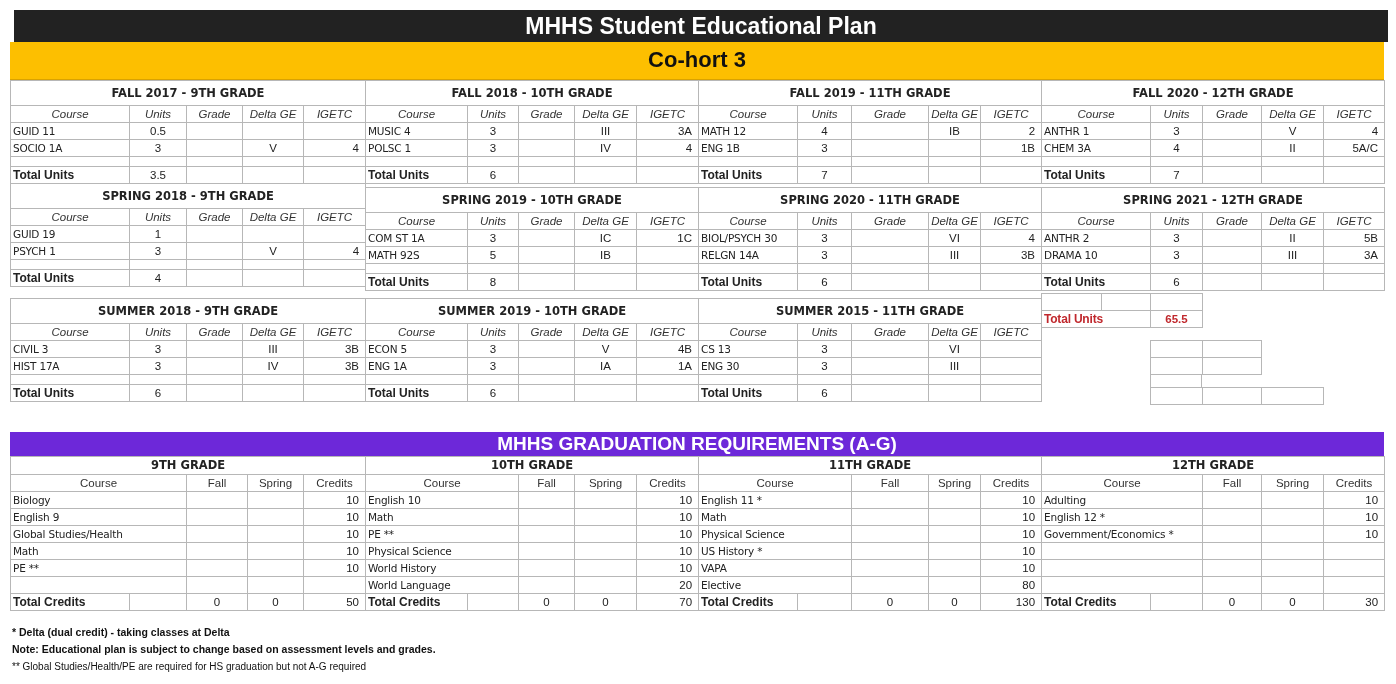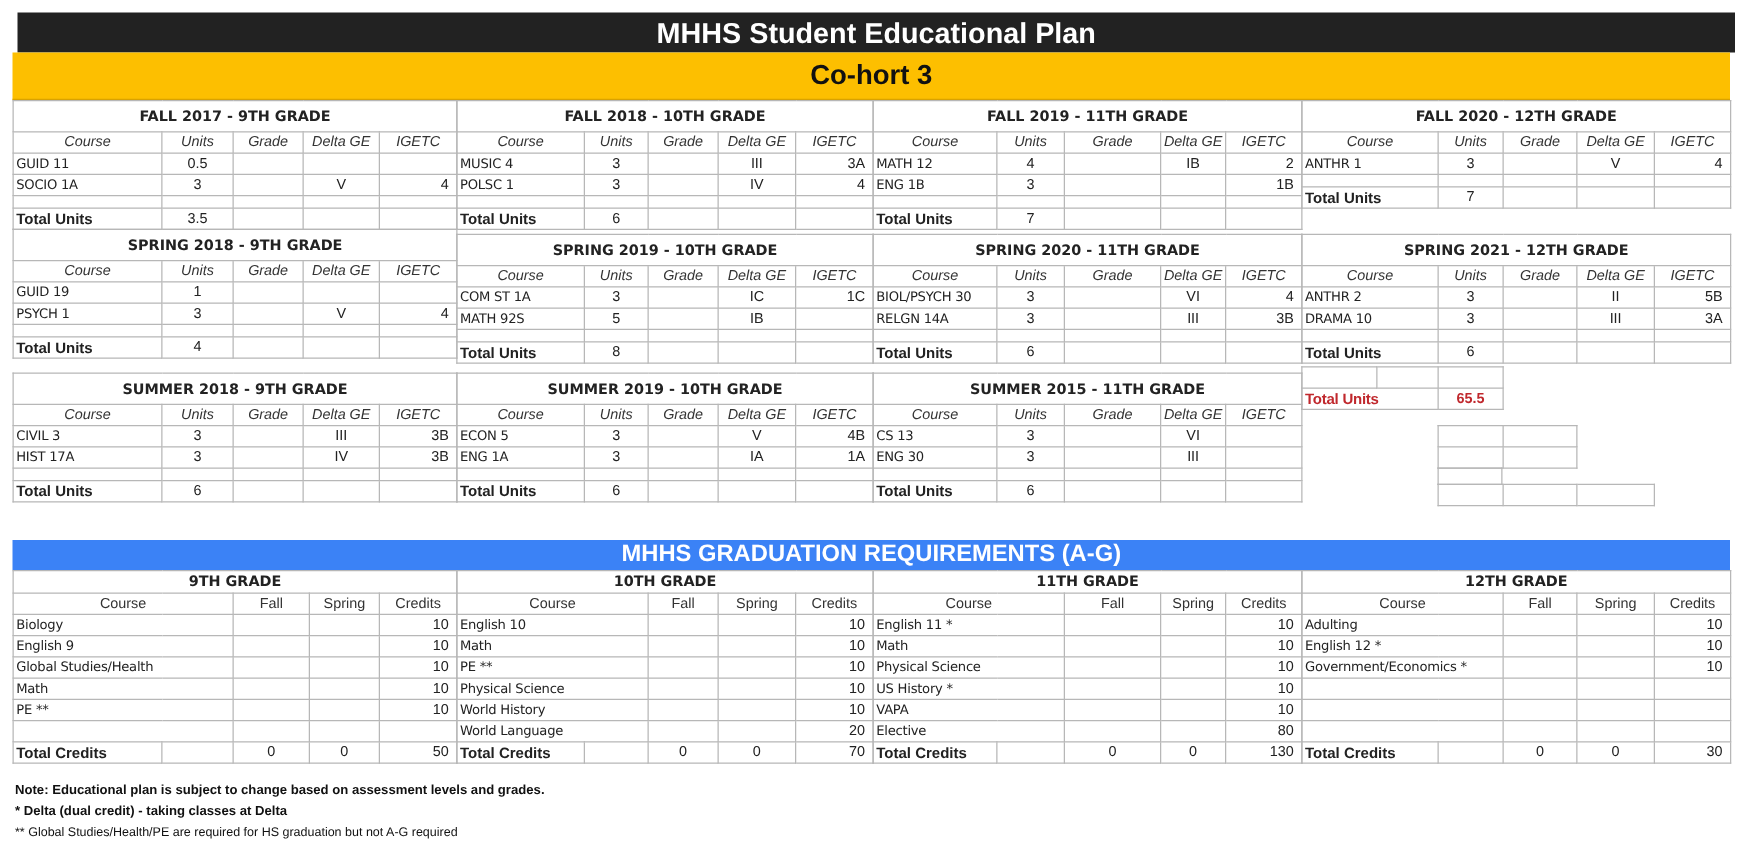--- a/index.html
+++ b/index.html
@@ -1,19 +1,19 @@
 <!DOCTYPE html>
 <html><head>
 <meta charset="utf-8">
 <style>
   html,body{margin:0;padding:0;background:#fff;}
   body{width:1396px;height:684px;position:relative;overflow:hidden;font-family:"Liberation Sans",sans-serif;color:#222;}
   .abs{position:absolute;box-sizing:border-box;}
   .banner{background:#222222;color:#fff;font-weight:bold;font-size:23px;text-align:center;line-height:32px;}
-  .banner2{background:#3b82f6;color:#fff;font-weight:bold;font-size:19px;text-align:center;line-height:22px;}
+  .banner2{background:#6d28d9;color:#fff;font-weight:bold;font-size:19px;text-align:center;line-height:22px;}
   .cohort{background:#fdbf00;color:#111;font-weight:bold;font-size:22px;text-align:center;line-height:36px;border-bottom:1px solid #d9a200;}
   .sec{font-family:"DejaVu Sans",sans-serif;font-weight:bold;font-size:11.5px;text-align:center;color:#222;}
   .pink{background:#ead1dc;}
   .blue{background:#cfe2f3;}
   .green{background:#d9ead3;}
   .peach{background:#fce5cd;}
   table.t{position:absolute;border-collapse:collapse;table-layout:fixed;font-size:11.5px;}
   table.t td{border:1px solid #b7b7b7;padding:0 2px;height:16px;line-height:15px;white-space:nowrap;overflow:hidden;background:#fff;}
   table.t tr.sechead td{height:24px;line-height:24px;border-bottom:1px solid #b7b7b7;margin-top:28px;}
   table.t tr.hdr td{font-style:italic;text-align:center;color:#333;}
@@ -200,20 +200,27 @@
           <td>Delta GE</td>
           <td>IGETC</td>
         </tr>
         <tr>
           <td class="l">ANTHR 1</td>
           <td class="c">3</td>
           <td class="c"></td>
           <td class="c">V</td>
           <td class="r">4</td>
         </tr>
+        <tr>
+          <td class="l">CHEM 3A</td>
+          <td class="c">4</td>
+          <td class="c"></td>
+          <td class="c">II</td>
+          <td class="r">5A/C</td>
+        </tr>
         <tr class="spacer">
           <td></td>
           <td></td>
           <td></td>
           <td></td>
           <td></td>
         </tr>
         <tr class="tot">
           <td class="l">Total Units</td>
           <td class="c">7</td>
@@ -875,16 +882,16 @@
           <td></td>
           <td class="c">0</td>
           <td class="c">0</td>
           <td class="r">30</td>
         </tr>
       </tbody>
     </table>
   </div>
 
 <div class="abs notes" style="left:12px;top:624px;width:700px;">
+  <div class="b" style="font-weight:bold">* Delta (dual credit) - taking classes at Delta</div>
   <div class="b">Note: Educational plan is subject to change based on assessment levels and grades.</div>
-  <div class="b" style="font-weight:bold">* Delta (dual credit) - taking classes at Delta</div>
   <div style="font-size:10px">** Global Studies/Health/PE are required for HS graduation but not A-G required</div>
 </div>
 
 </body></html>

